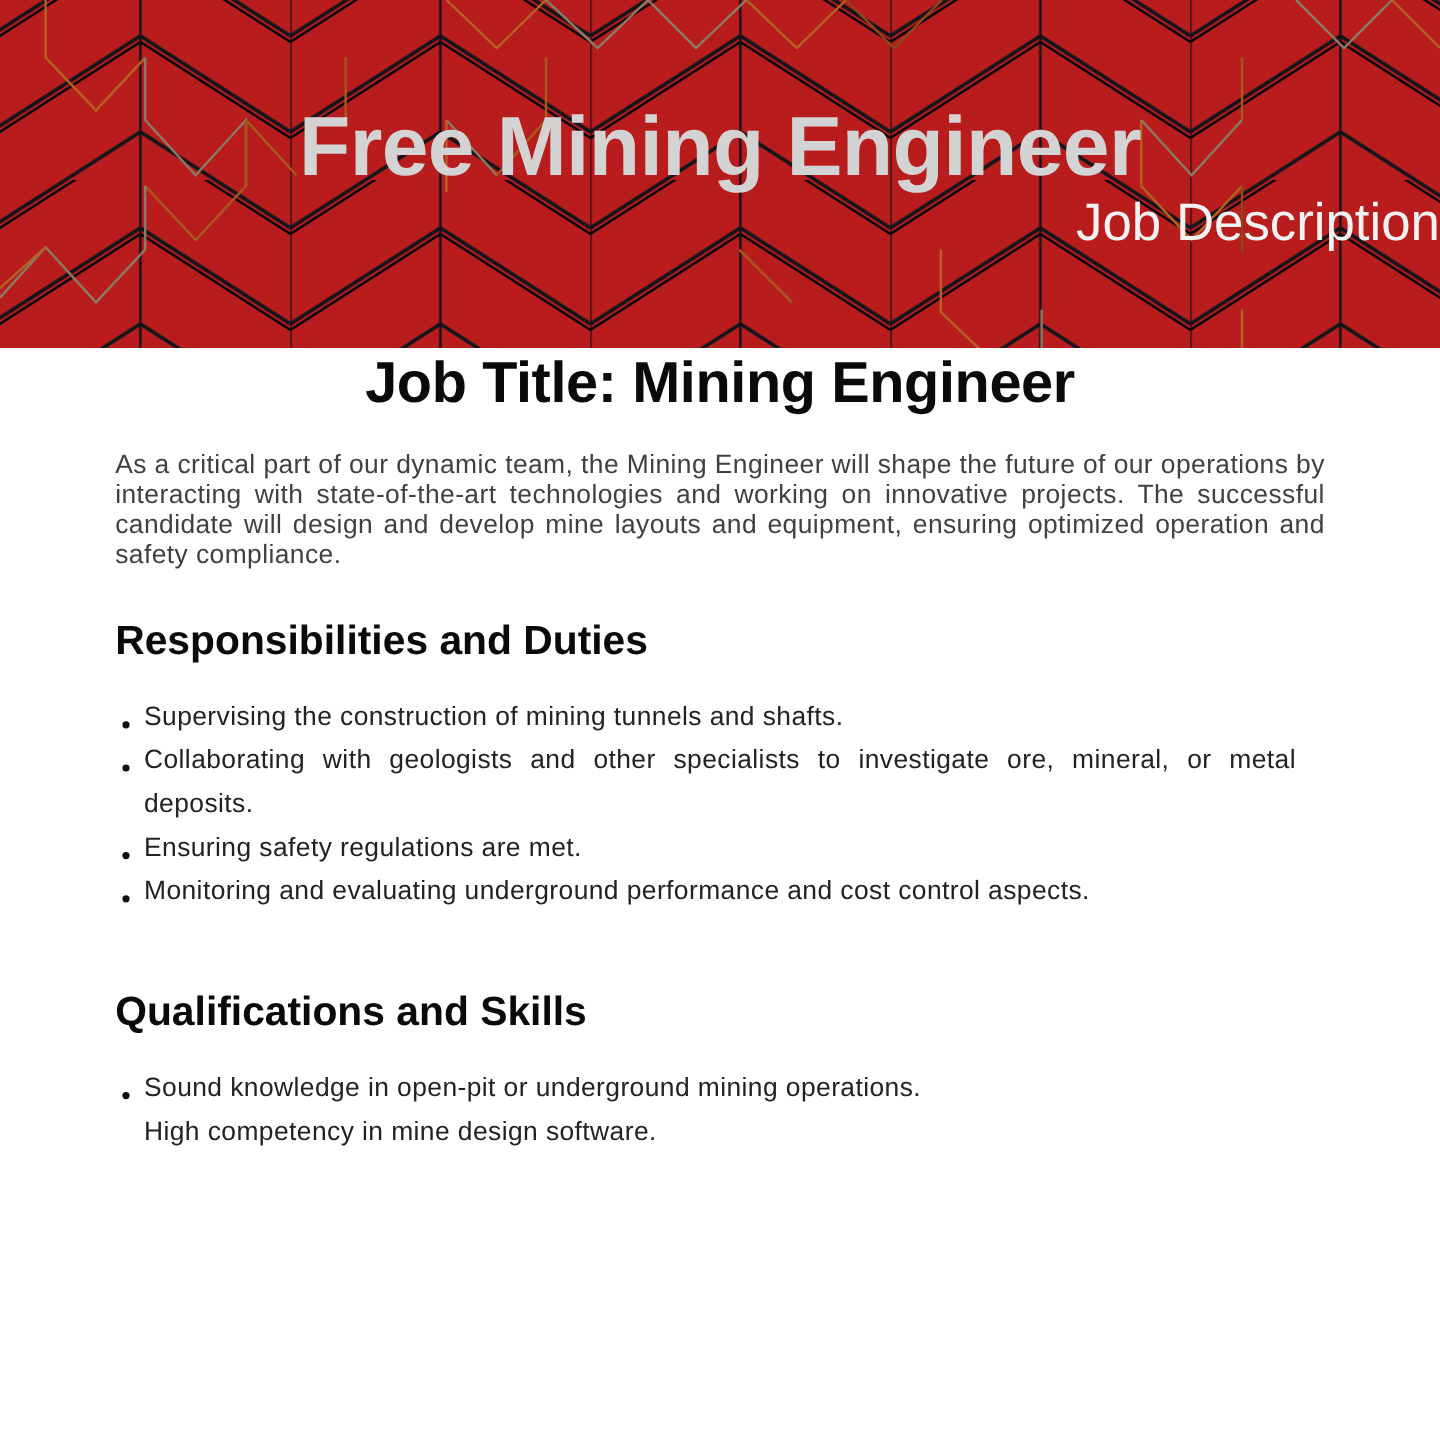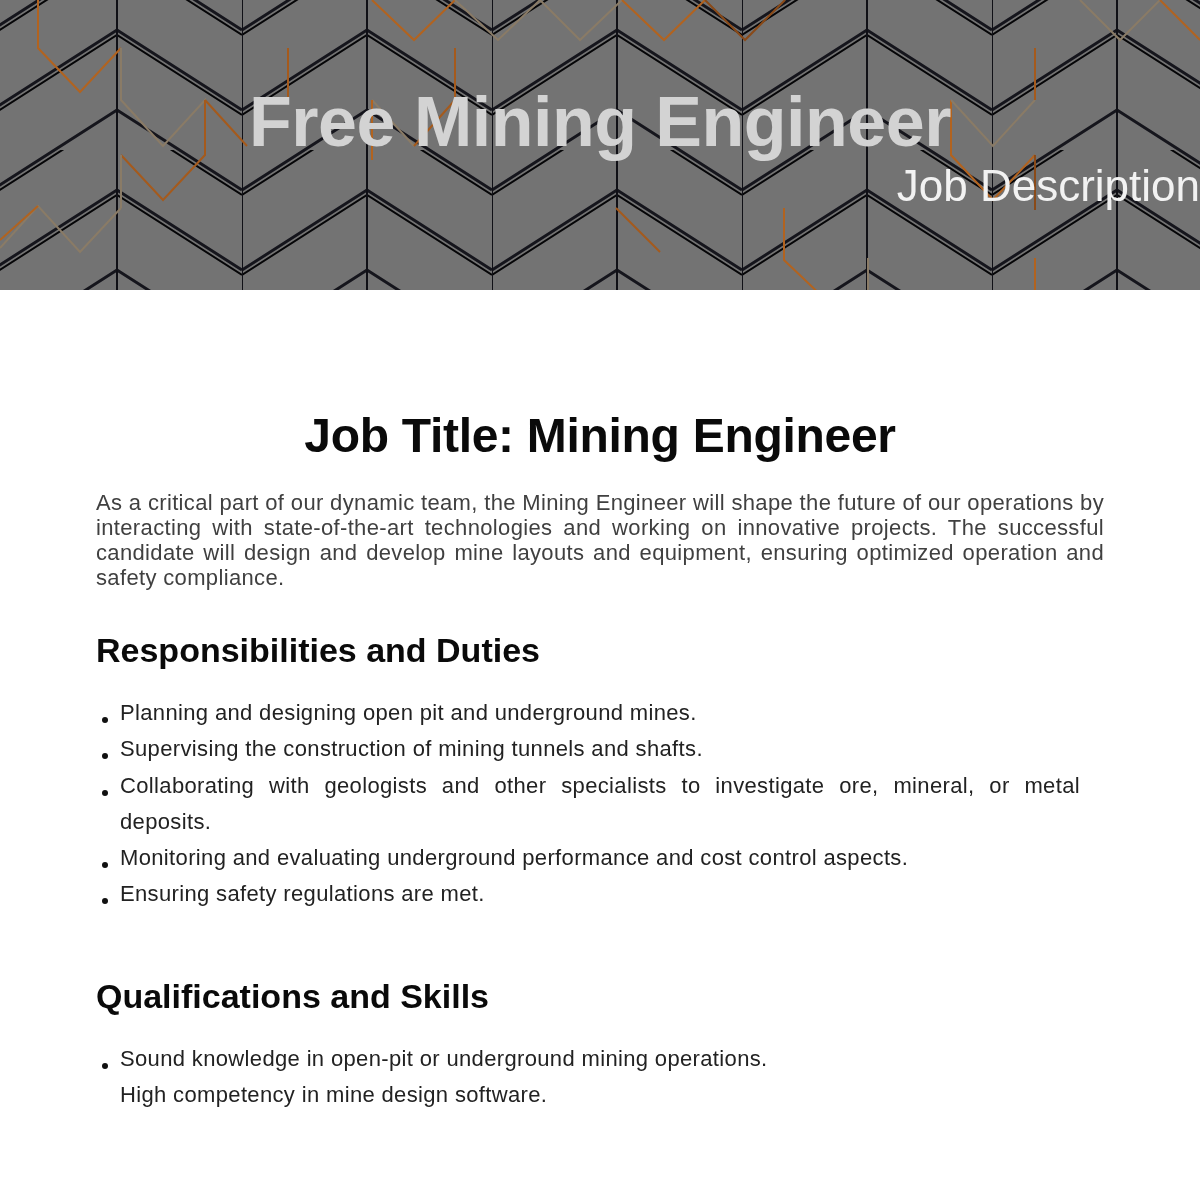--- a/index.html
+++ b/index.html
@@ -1,37 +1,37 @@
 <!DOCTYPE html>
 <html><head>
 <meta charset="utf-8">
 <style>
   * { box-sizing: border-box; margin: 0; padding: 0; }
   html, body { width: 1200px; height: 1198px; overflow: hidden; background: #ffffff; }
   body { font-family: "Liberation Sans", "DejaVu Sans", sans-serif; color: #1a1a1a; }
 
   .banner {
     position: relative; width: 1200px; height: 290px;
-    background: #737373; overflow: hidden;
+    background: #b91c1c; overflow: hidden;
   }
   .banner svg.pattern { position: absolute; left: 0; top: 0; }
   .banner-title {
     position: absolute; left: 0; right: 0; top: 82px;
     text-align: center; font-size: 70px; font-weight: 700;
     color: #d3d3d3; letter-spacing: -0.5px; line-height: 80px;
   }
   .banner-subtitle {
     position: absolute; left: 0; right: 0; top: 160px;
     text-align: right; font-size: 44px; font-weight: 400;
     color: #f2f2f2; line-height: 52px;
   }
 
   .content { position: absolute; top: 290px; left: 0; width: 1200px; padding: 0 96px; }
   .job-title {
-    margin-top: 116px; text-align: center; font-size: 48px; font-weight: 700;
+    text-align: center; font-size: 48px; font-weight: 700;
     color: #0a0a0a; line-height: 60px; letter-spacing: -0.3px;
   }
   .intro {
     margin-top: 24px; font-size: 22px; line-height: 25px; color: #404040;
     text-align: justify; letter-spacing: 0.35px;
   }
   .section-heading {
     font-size: 34px; font-weight: 700; color: #0a0a0a; line-height: 42px;
   }
   .h-resp { margin-top: 39px; }
@@ -92,25 +92,24 @@
   <div class="banner-title">Free Mining Engineer</div>
   <div class="banner-subtitle">Job Description</div>
 </div>
 
 <div class="content">
   <h1 class="job-title">Job Title: Mining Engineer</h1>
   <p class="intro">As a critical part of our dynamic team, the Mining Engineer will shape the future of our operations by interacting with state-of-the-art technologies and working on innovative projects. The successful candidate will design and develop mine layouts and equipment, ensuring optimized operation and safety compliance.</p>
 
   <h2 class="section-heading h-resp">Responsibilities and Duties</h2>
   <ul class="bullets">
-    <li><span class="dot"></span><span>Planning and designing open pit and underground mines.</span></li>
     <li><span class="dot"></span><span>Supervising the construction of mining tunnels and shafts.</span></li>
     <li><span class="dot"></span><span>Collaborating with geologists and other specialists to investigate ore, mineral, or metal deposits.</span></li>
+    <li><span class="dot"></span><span>Ensuring safety regulations are met.</span></li>
     <li><span class="dot"></span><span>Monitoring and evaluating underground performance and cost control aspects.</span></li>
-    <li><span class="dot"></span><span>Ensuring safety regulations are met.</span></li>
   </ul>
 
   <h2 class="section-heading h-qual">Qualifications and Skills</h2>
   <ul class="bullets">
     <li><span class="dot"></span><span>Sound knowledge in open-pit or underground mining operations.</span></li>
     <li><span>High competency in mine design software.</span></li>
   </ul>
 </div>
 
 </body></html>

